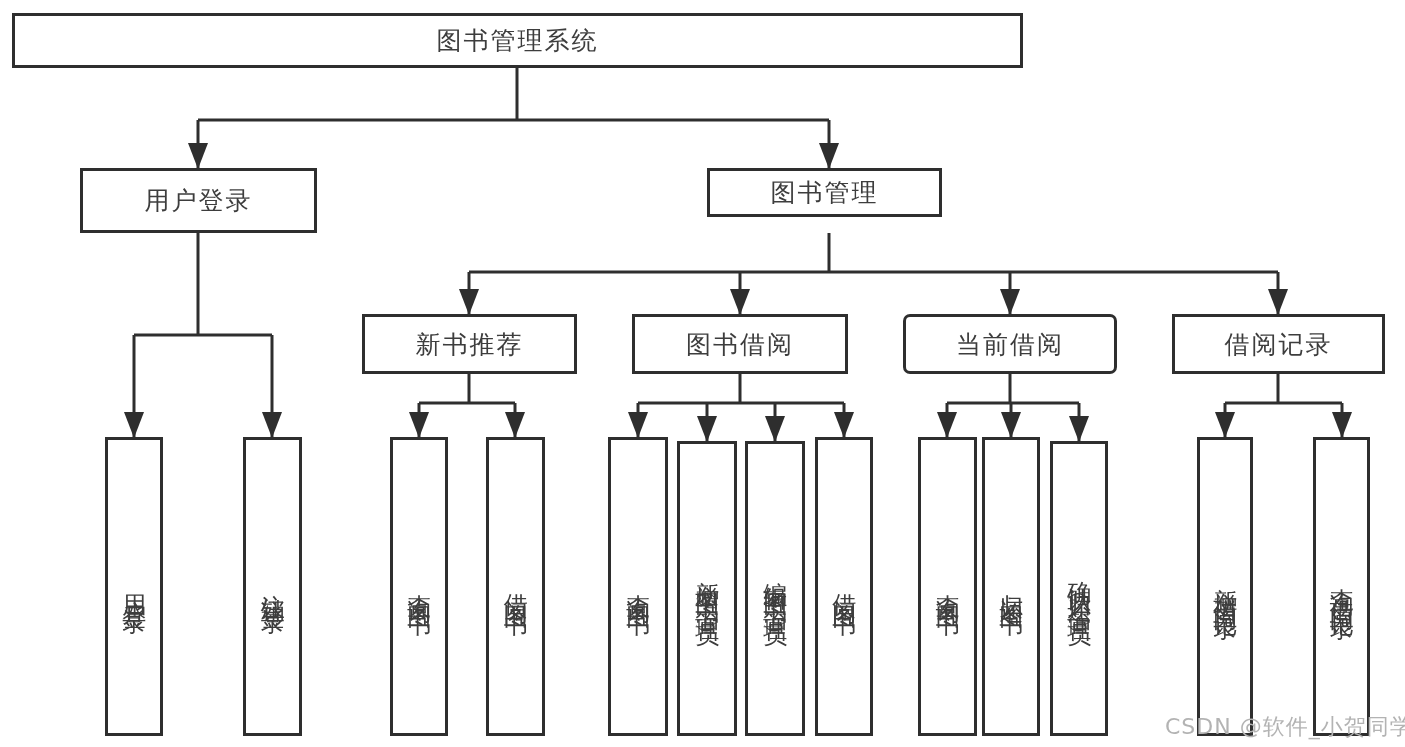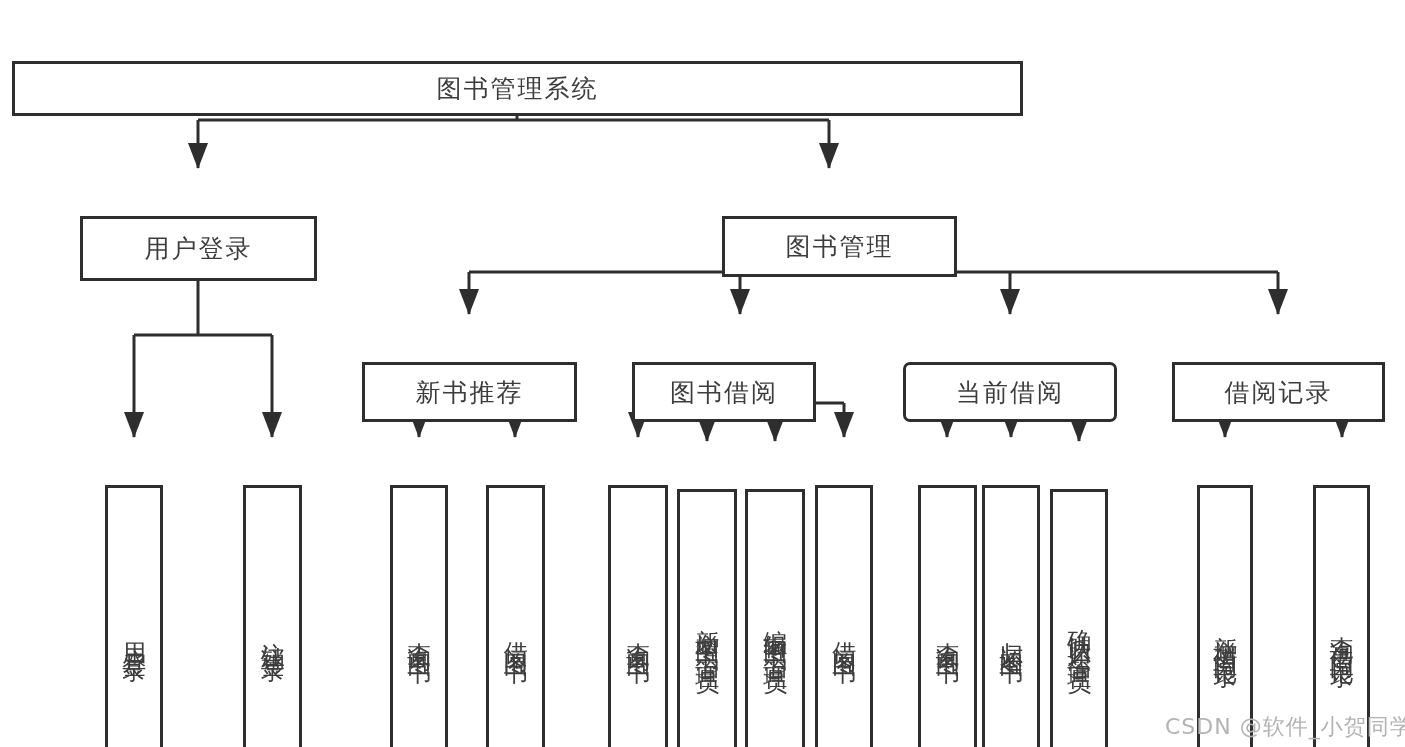--- a/index.html
+++ b/index.html
@@ -22,21 +22,20 @@
   }
   .node {
     position: absolute;
     background: #ffffff;
     border: 3px solid #2e2e2e;
     display: flex;
     align-items: center;
     justify-content: center;
     white-space: nowrap;
     z-index: 2;
-    margin-top: 48px;
   }
   .h-label {
     font-size: 25px;
     letter-spacing: 2px;
     color: #3d3d3d;
   }
   .v-label {
     writing-mode: vertical-rl;
     text-orientation: mixed;
     font-size: 24px;
@@ -104,28 +103,28 @@
     </g>
   </svg>
 
   <div class="node" style="left:12px; top:13px; width:1011px; height:55px;">
     <span class="h-label">图书管理系统</span>
   </div>
 
   <div class="node" style="left:80px; top:168px; width:237px; height:65px;">
     <span class="h-label">用户登录</span>
   </div>
-  <div class="node" style="left:722px; top:168px; width:235px; height:61px;align-items:center;">
+  <div class="node" style="left:707px; top:168px; width:235px; height:49px;align-items:center;">
     <span class="h-label">图书管理</span>
   </div>
 
   <div class="node" style="left:362px; top:314px; width:215px; height:60px;">
     <span class="h-label">新书推荐</span>
   </div>
-  <div class="node" style="left:632px; top:314px; width:184px; height:60px;">
+  <div class="node" style="left:632px; top:314px; width:216px; height:60px;">
     <span class="h-label">图书借阅</span>
   </div>
   <div class="node" style="left:903px; top:314px; width:214px; height:60px;border-radius:7px;">
     <span class="h-label">当前借阅</span>
   </div>
   <div class="node" style="left:1172px; top:314px; width:213px; height:60px;align-items:center;">
     <span class="h-label">借阅记录</span>
   </div>
 
   <div class="node" style="left:105px; top:437px; width:58px; height:299px;">

